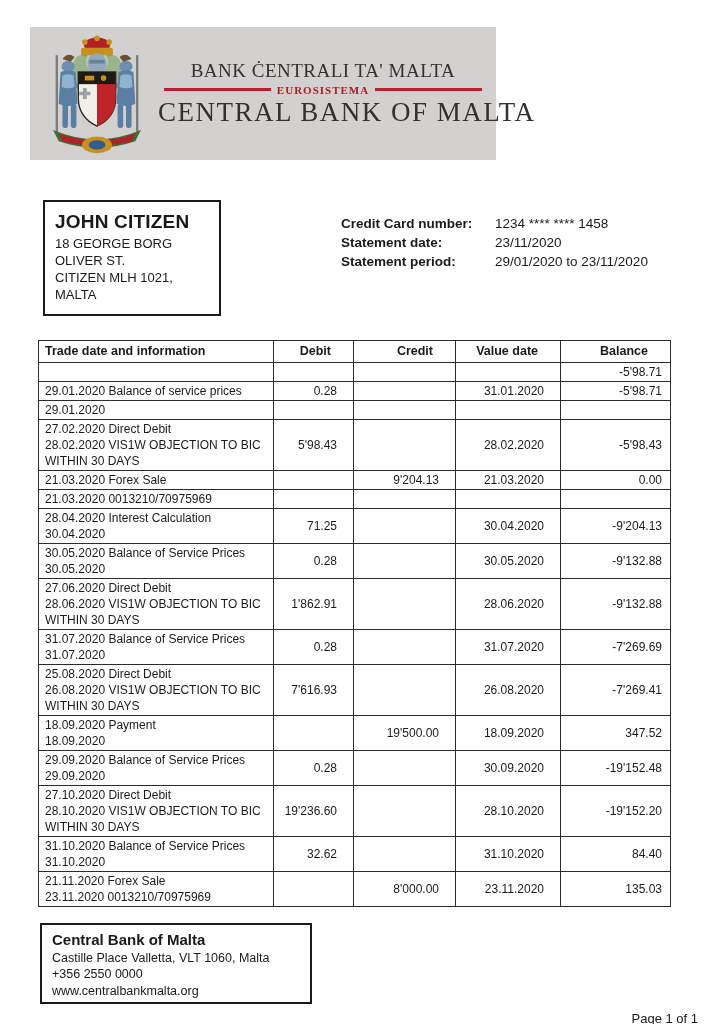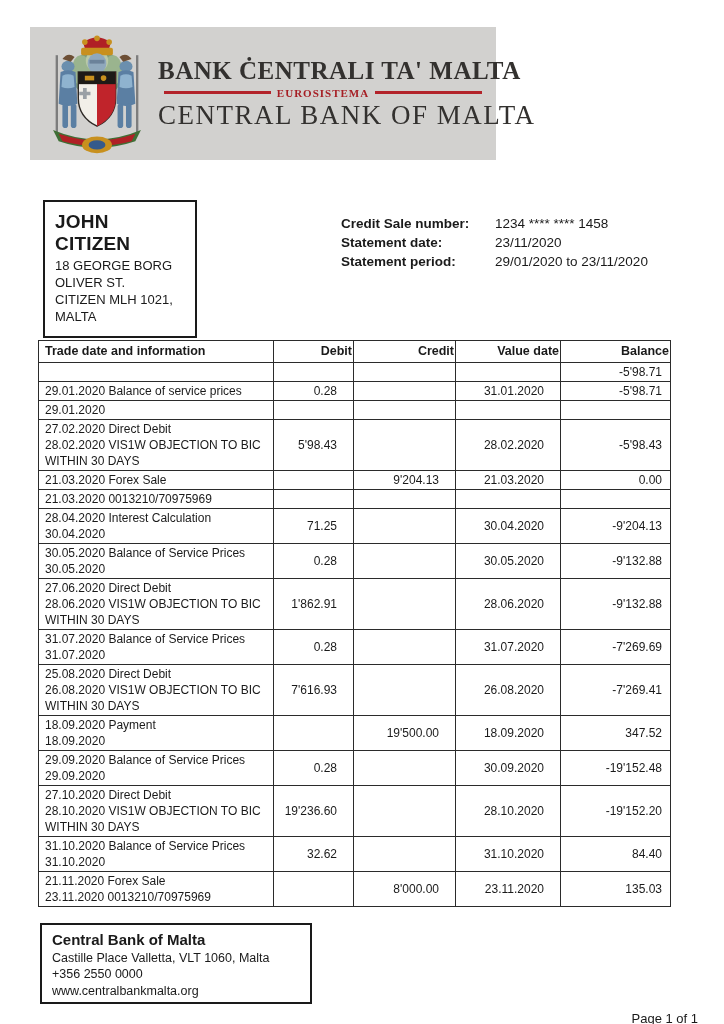--- a/index.html
+++ b/index.html
@@ -10,37 +10,37 @@
   }
 
   
   .bank-header {
     position:absolute; left:30px; top:27px; width:466px; height:133px;
     background:#d2d1cf; display:flex; align-items:center;
   }
   .coat-wrap { width:122px; height:129px; flex:none; margin-left:6px; }
   .title-block { flex:1; text-align:center; padding-right:8px; min-width:0; }
   .title-mt {
-    font-family:"Liberation Serif", serif; font-size:25px; color:#33312f;
-    letter-spacing:0.5px; white-space:nowrap;font-weight:bold;
+    font-family:"Liberation Serif", serif; font-size:19px; color:#33312f;
+    letter-spacing:0.5px; white-space:nowrap;
   }
   .euro-row { display:flex; align-items:center; gap:6px; margin:2px 6px 1px; }
   .euro-line { flex:1; height:3px; background:#b3232a; }
   .euro-label {
     font-family:"Liberation Serif", serif; font-size:11px; font-weight:bold;
     color:#a61e24; letter-spacing:1px; white-space:nowrap;
   }
   .title-en {
     font-family:"Liberation Serif", serif; font-size:27px; color:#33312f;
     letter-spacing:1.5px; white-space:nowrap;
   }
 
   
   .customer-box {
-    position:absolute; left:43px; top:200px; width:154px; min-height:112px;
+    position:absolute; left:43px; top:200px; width:178px; min-height:112px;
     border:2px solid #1a1a1a; padding:9px 10px 10px; background:#fff;
   }
   .customer-name { font-size:19px; font-weight:bold; letter-spacing:0.2px; margin-bottom:2px; }
   .addr-line { font-size:13px; line-height:1.32; }
 
   
   .statement-info { position:absolute; left:341px; top:214px; font-size:13.5px; }
   .meta-row { display:flex; line-height:19px; }
   .meta-label { font-weight:bold; width:154px; flex:none; }
   .meta-value { white-space:nowrap; }
@@ -49,21 +49,21 @@
   .txn-table {
     position:absolute; left:38px; top:340px; width:632px;
     border-collapse:collapse; font-size:12px; table-layout:fixed;
   }
   .txn-table th, .txn-table td {
     border:1px solid #2b2b2b; padding:1px 6px; line-height:16px;
     vertical-align:middle; overflow:hidden;
   }
   .txn-table th { font-size:12.5px; line-height:19px; }
   th.info-h { text-align:left; }
-  th.num-h  { text-align:right; padding-right:1px; }
+  th.num-h  { text-align:right; padding-right:22px; }
   td.info-cell { text-align:left; white-space:pre-line; }
   td.num { text-align:right; padding-right:16px;margin-top:6px; }
   td.bal { text-align:right; padding-right:8px; }
 
   
   .footer-box {
     position:absolute; left:40px; top:923px; width:272px; height:81px;
     border:2px solid #1a1a1a; padding:5px 10px; background:#fff;
   }
   .footer-name { font-size:15px; font-weight:bold; line-height:1.3; }
@@ -136,21 +136,21 @@
   <div class="customer-box">
     <div class="customer-name">JOHN CITIZEN</div>
     <div class="addr-line">18 GEORGE BORG</div>
     <div class="addr-line">OLIVER ST.</div>
     <div class="addr-line">CITIZEN MLH 1021,</div>
     <div class="addr-line">MALTA</div>
   </div>
 
   <div class="statement-info">
     <div class="meta-row">
-      <span class="meta-label">Credit Sale number:</span>
+      <span class="meta-label">Credit Card number:</span>
       <span class="meta-value">1234 **** **** 1458</span>
     </div>
     <div class="meta-row">
       <span class="meta-label">Statement date:</span>
       <span class="meta-value">23/11/2020</span>
     </div>
     <div class="meta-row">
       <span class="meta-label">Statement period:</span>
       <span class="meta-value">29/01/2020 to 23/11/2020</span>
     </div>

